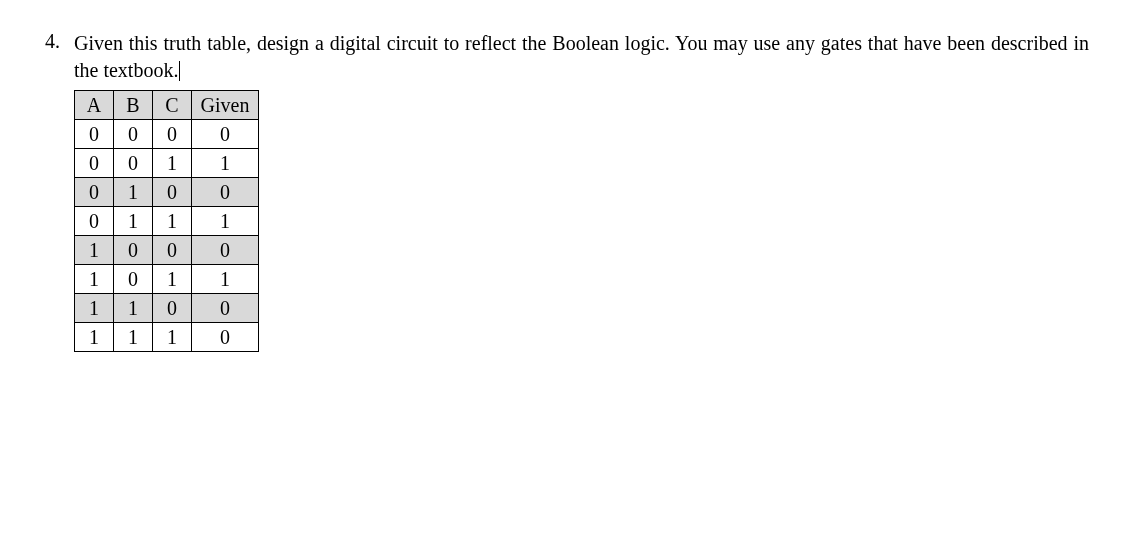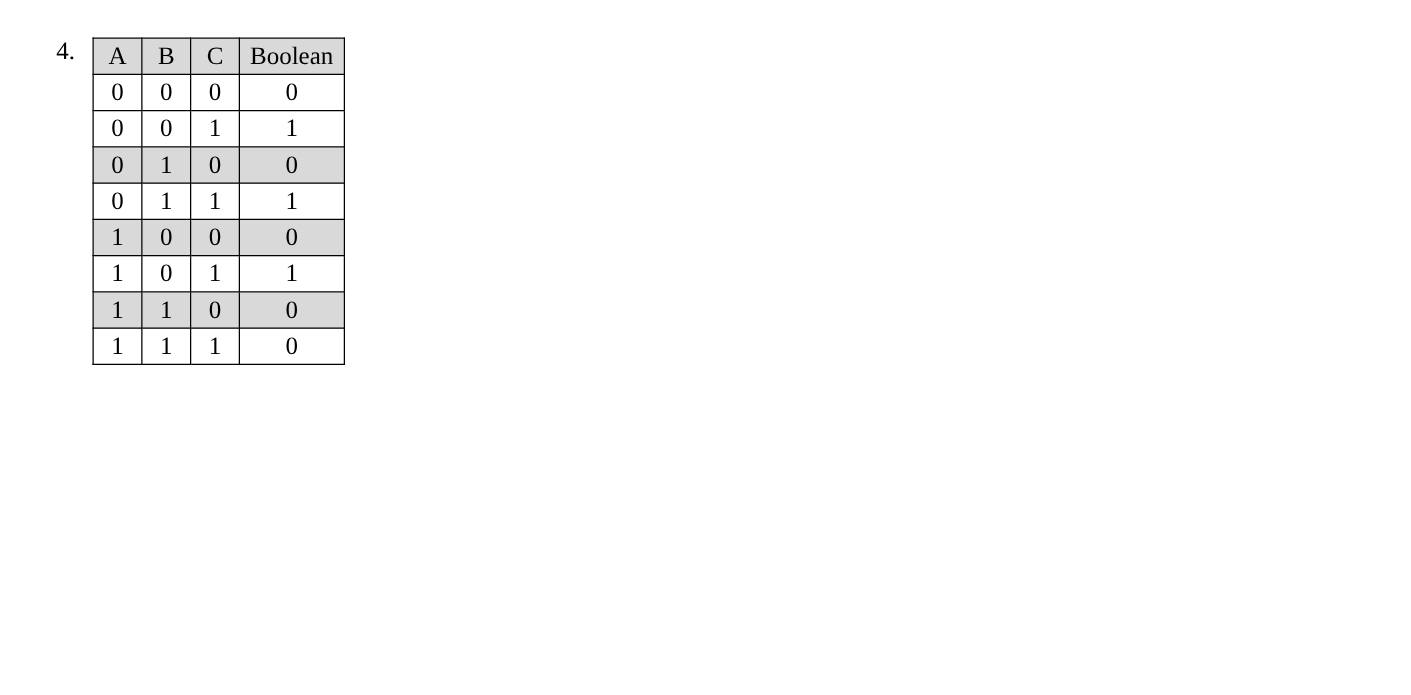--- a/index.html
+++ b/index.html
@@ -60,27 +60,30 @@
     table.truth-table td.result-col {
       min-width: 50px;
     }
   </style>
 </head>
 <body>
 
 <div class="question-container">
   <div class="question-number">4.</div>
   <div class="question-body">
+    <div class="question-text">
+      <span>Given this truth table, design a digital circuit to reflect the Boolean logic. You may use any gates that have been described in the textbook.</span><span class="cursor"></span>
+    </div>
     <table class="truth-table">
       <thead>
         <tr>
           <th>A</th>
           <th>B</th>
           <th>C</th>
-          <th class="result-col">Boolean</th>
+          <th class="result-col">Given</th>
         </tr>
       </thead>
       <tbody id="truth-body">
       <tr>
             <td>0</td>
             <td>0</td>
             <td>0</td>
             <td class="result-col">0</td>
           </tr>
           <tr>

